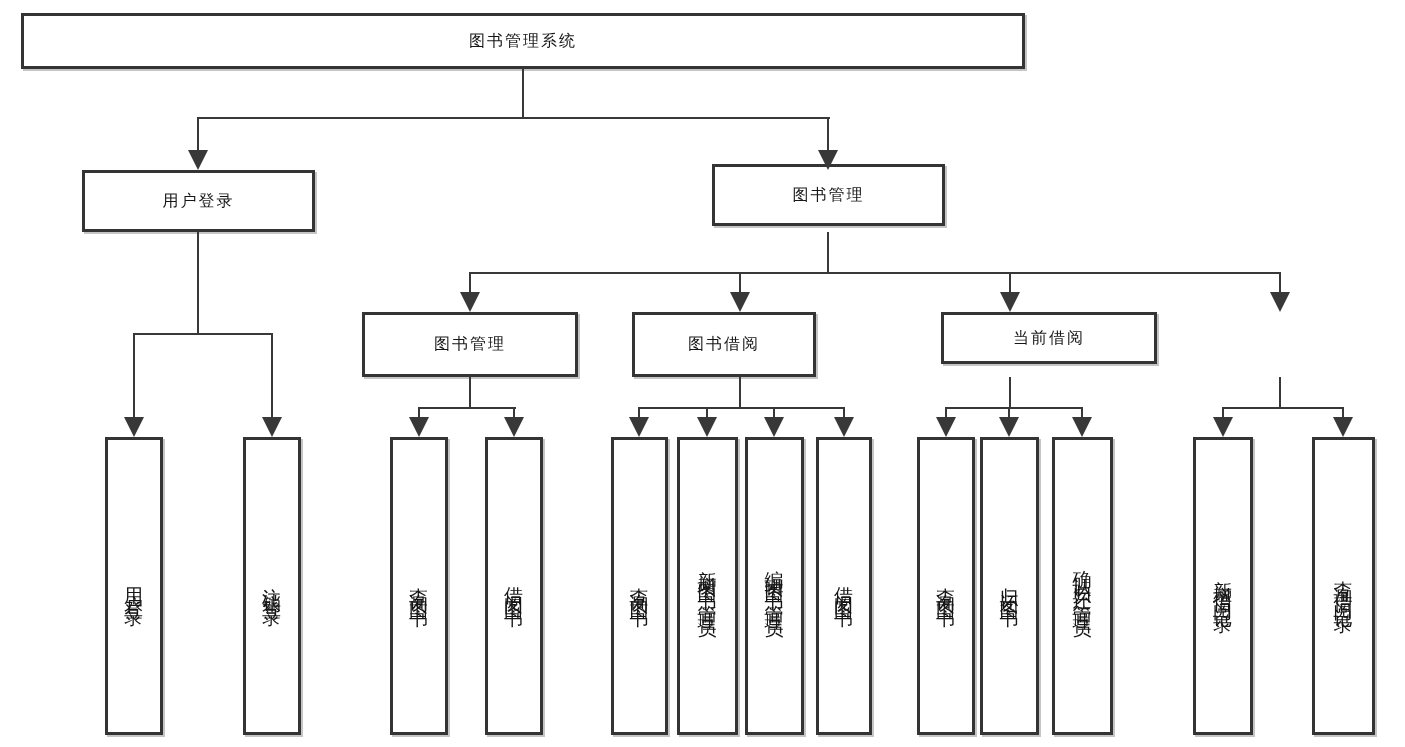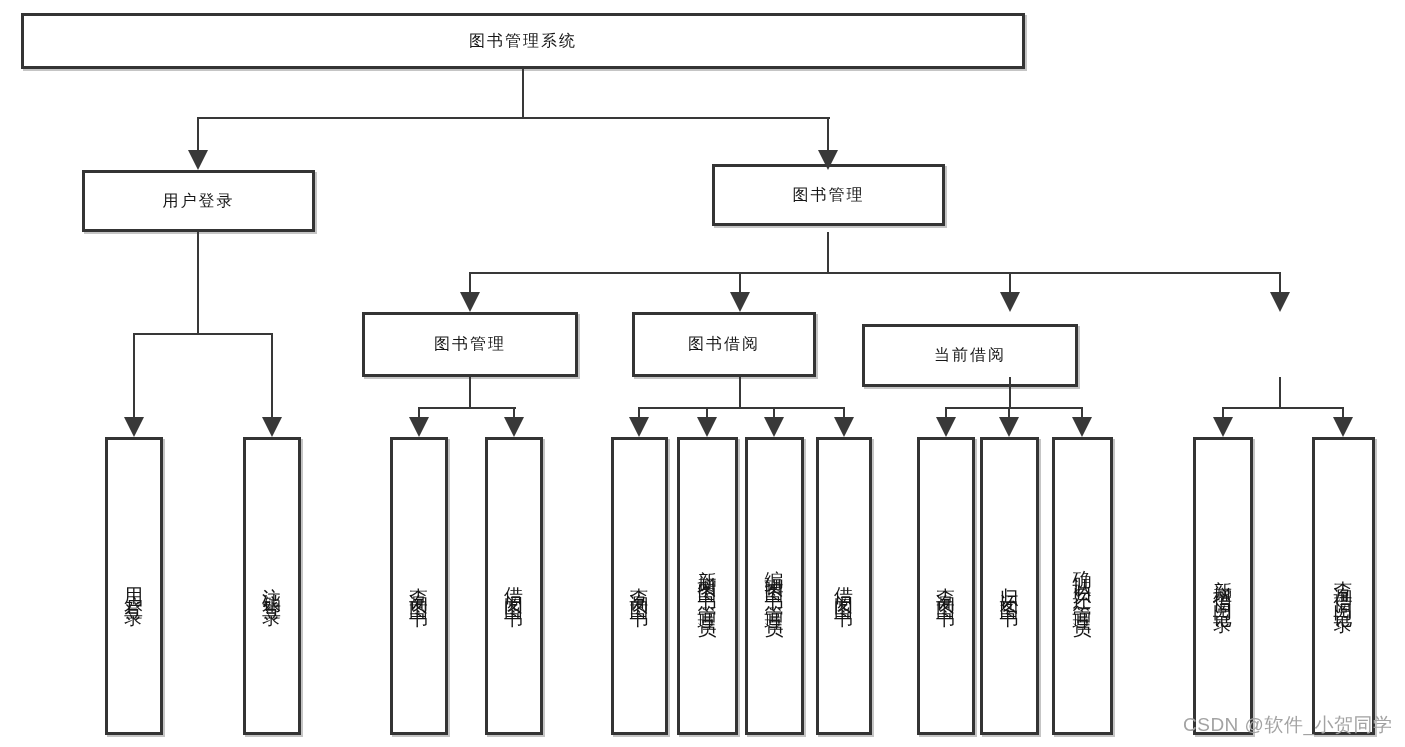--- a/index.html
+++ b/index.html
@@ -46,21 +46,21 @@
   <div class="box" style="left:712px;top:164px;width:233px;height:62px;">
     <span class="lbl">图书管理</span>
   </div>
 
   <div class="box" style="left:362px;top:312px;width:216px;height:65px;">
     <span class="lbl">图书管理</span>
   </div>
   <div class="box" style="left:632px;top:312px;width:184px;height:65px;">
     <span class="lbl">图书借阅</span>
   </div>
-  <div class="box" style="left:862px;top:312px;width:216px;height:63px;margin-top:12px;">
+  <div class="box" style="left:941px;top:312px;width:216px;height:52px;">
     <span class="lbl">当前借阅</span>
   </div>
 
   <div class="box leaf" style="left:105px;top:437px;width:58px;height:298px;">
     <span class="lbl">用户登录</span>
   </div>
   <div class="box leaf" style="left:243px;top:437px;width:58px;height:298px;">
     <span class="lbl">注销登录</span>
   </div>
 
@@ -153,15 +153,14 @@
   <div class="line" style="left:1081px;top:407px;width:2px;height:12px;"></div>
   <div class="ah" style="left:1072px;top:417px;"></div>
 
   <div class="line" style="left:1279px;top:377px;width:2px;height:32px;"></div>
   <div class="line" style="left:1222px;top:407px;width:122px;height:2px;"></div>
   <div class="line" style="left:1222px;top:407px;width:2px;height:12px;"></div>
   <div class="ah" style="left:1213px;top:417px;"></div>
   <div class="line" style="left:1342px;top:407px;width:2px;height:12px;"></div>
   <div class="ah" style="left:1333px;top:417px;"></div>
 
-  <div class="watermark">CSDN @软件_小贺同学</div>
 
 </div>
 
 </body></html>

